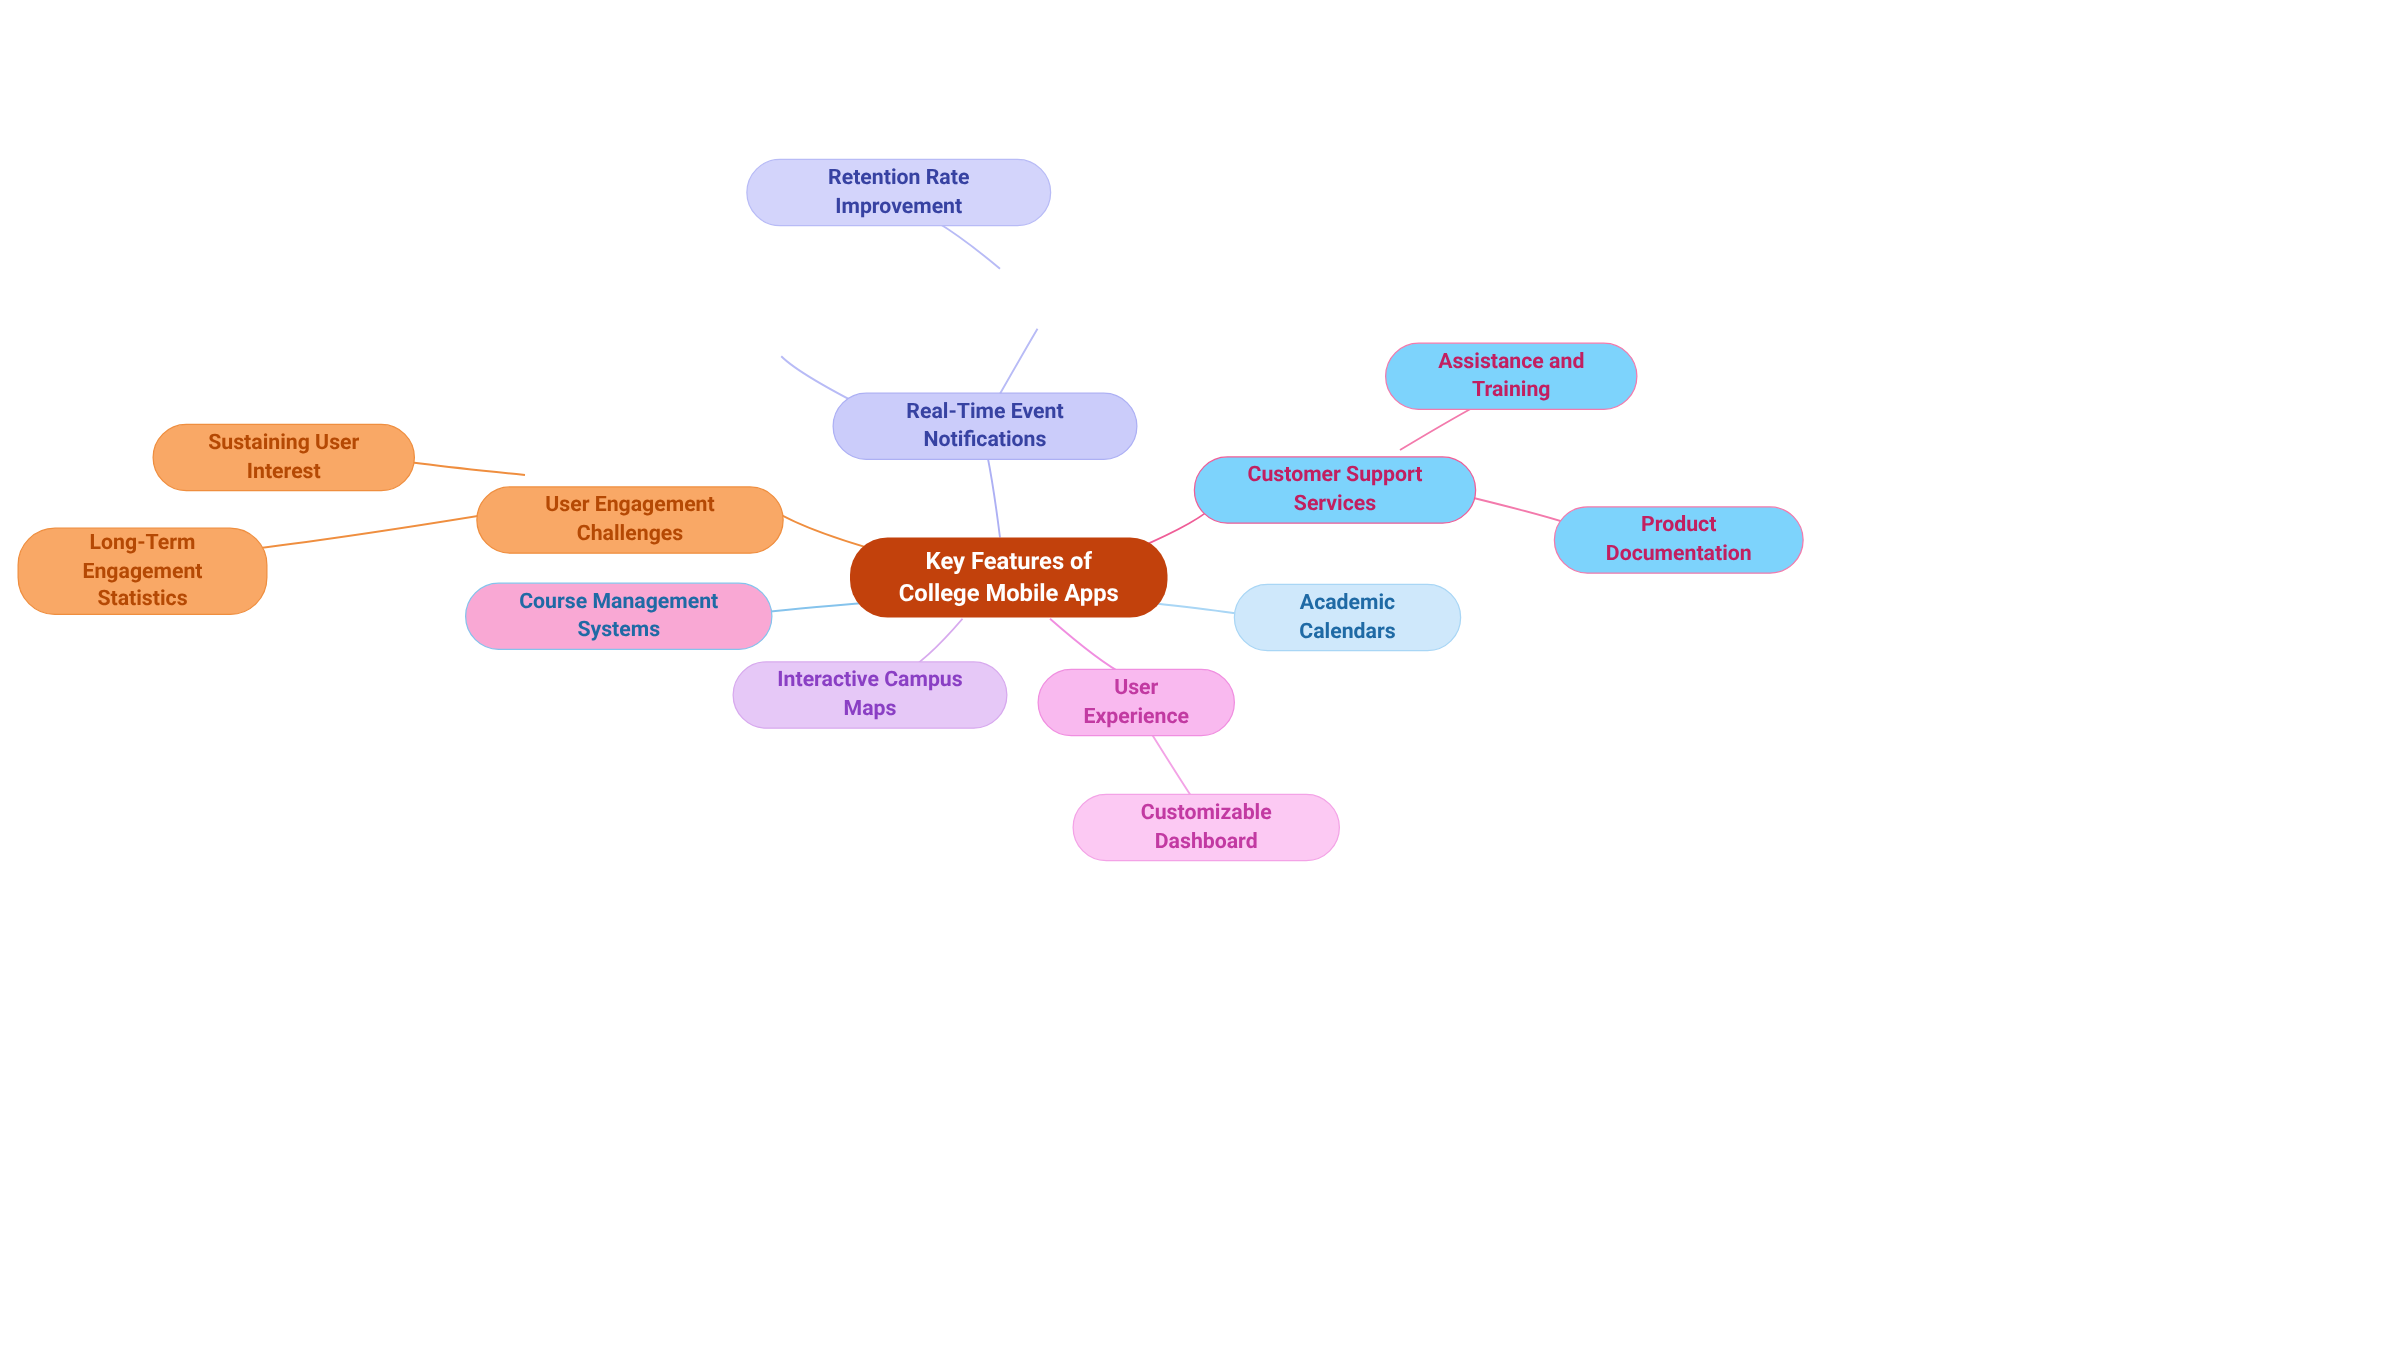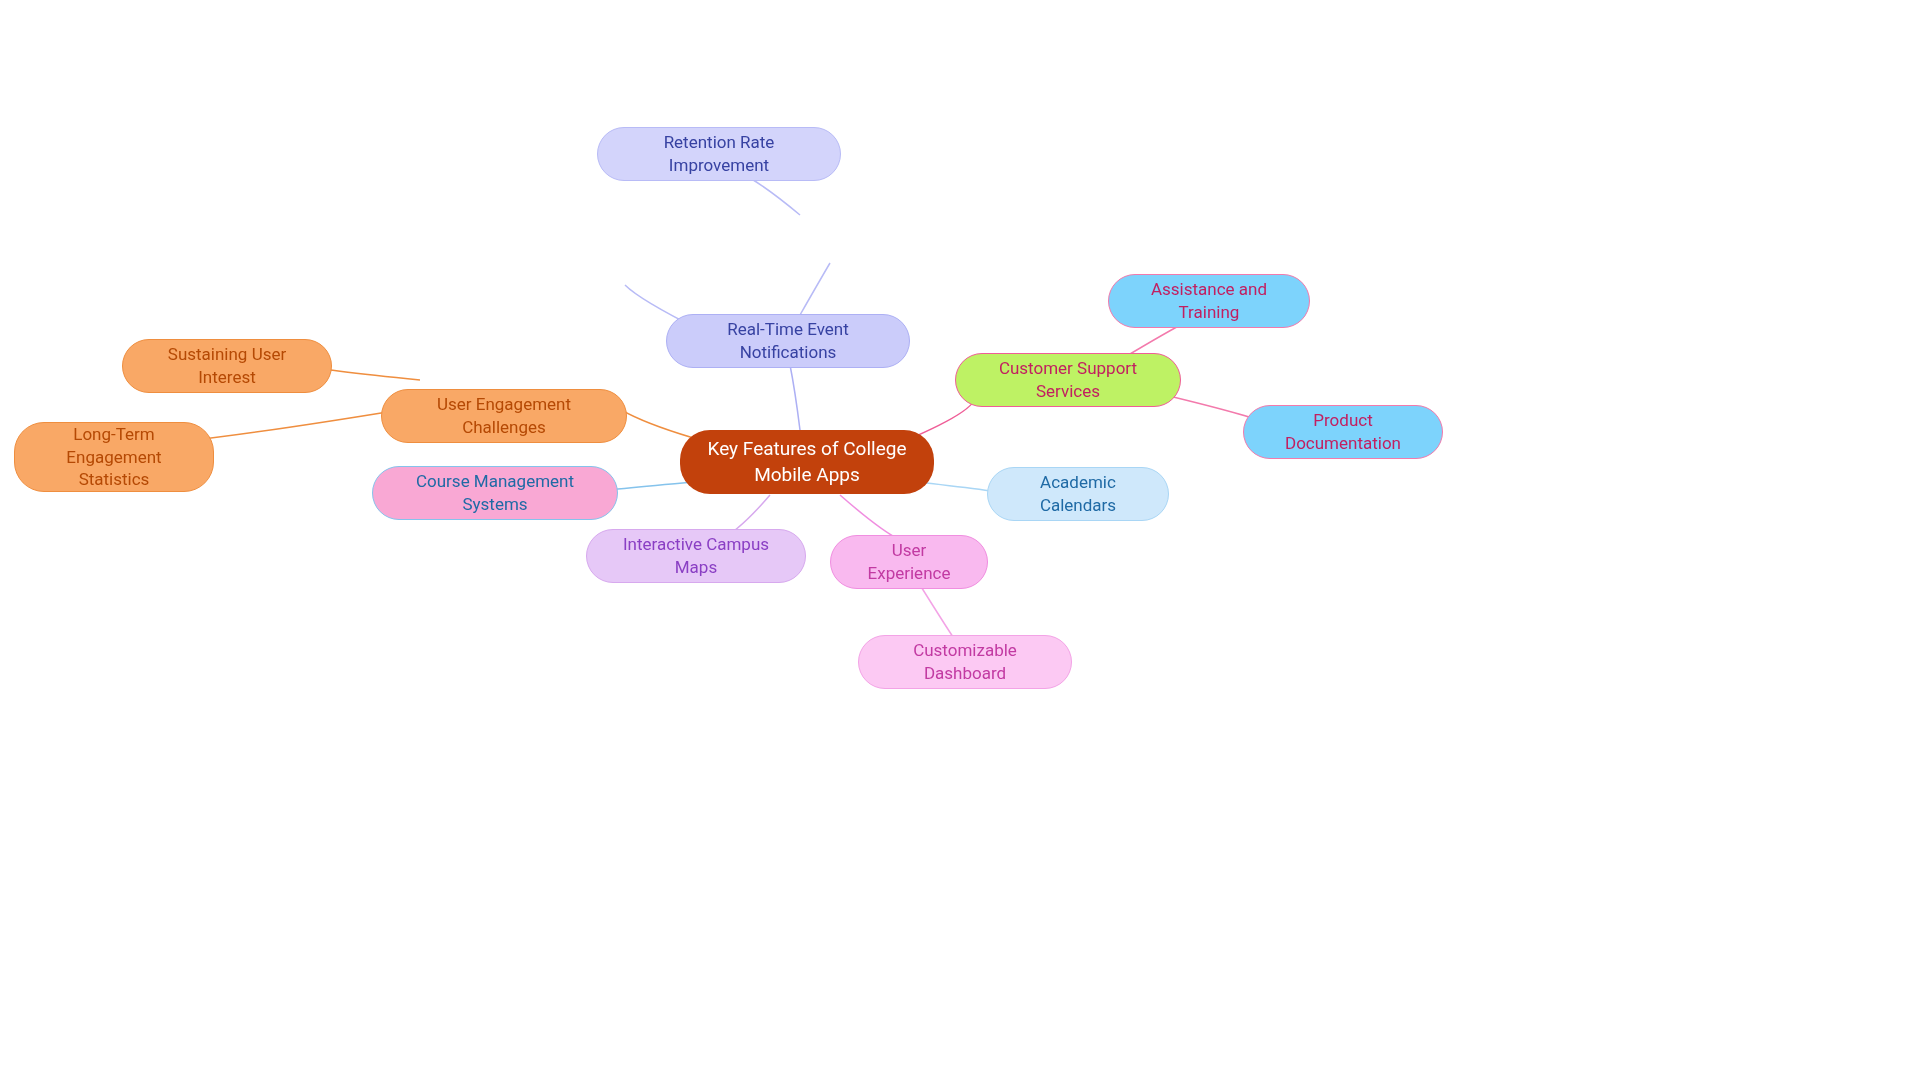--- a/index.html
+++ b/index.html
@@ -7,21 +7,21 @@
   .canvas { position: relative; width: 1920px; height: 1083px; }
   svg.edges { position: absolute; top: 0; left: 0; width: 1920px; height: 1083px; pointer-events: none; }
   .node {
     position: absolute;
     display: flex;
     align-items: center;
     justify-content: flex-end;
     text-align: center;
     border-radius: 30px;
     font-size: 17px;
-    font-weight: 400;
+    font-weight: 700;
     padding: 20px 26px;
     line-height: 1.35;
   }
   
   .n-center {
     background: #c2410c;
     color: #ffffff;
     font-size: 19px;
     border: none;
   }
@@ -32,21 +32,21 @@
   .n-lblue2 { background: #f9a8d4; color: #1f6aa5; border: 1.5px solid #85c3ec; }
   
   .n-lilac { background: #e6c8f7; color: #8a3fc4; border: 1.5px solid #d7a9ee; }
   
   .n-pink { background: #f9b9ef; color: #c23aa2; border: 1.5px solid #f08ee0; }
   .n-pinkL { background: #fcc9f3; color: #c23aa2; border: 1.5px solid #f3a3e6; }
   
   .n-indigo { background: #cbccfa; color: #3742a2; border: 1.5px solid #adb0f4; }
   .n-indigoL { background: #d3d4fb; color: #3742a2; border: 1.5px solid #b8bbf6; }
   
-  .n-hotpink { background: #bef264; color: #c21f60; border: 1.5px solid #ef5d97; }
+  .n-hotpink { background: #7dd3fc; color: #c21f60; border: 1.5px solid #ef5d97; margin-top: 12px; }
   .n-hotpinkL { background: #7dd3fc; color: #c21f60; border: 1.5px solid #f37aac; }
 </style>
 </head>
 <body>
 
 <div class="canvas">
 
   <svg class="edges">
 
     <path d="M 730 448 Q 620 420 600 393" stroke="#ef8e3f" stroke-width="1.5" fill="none"></path>

